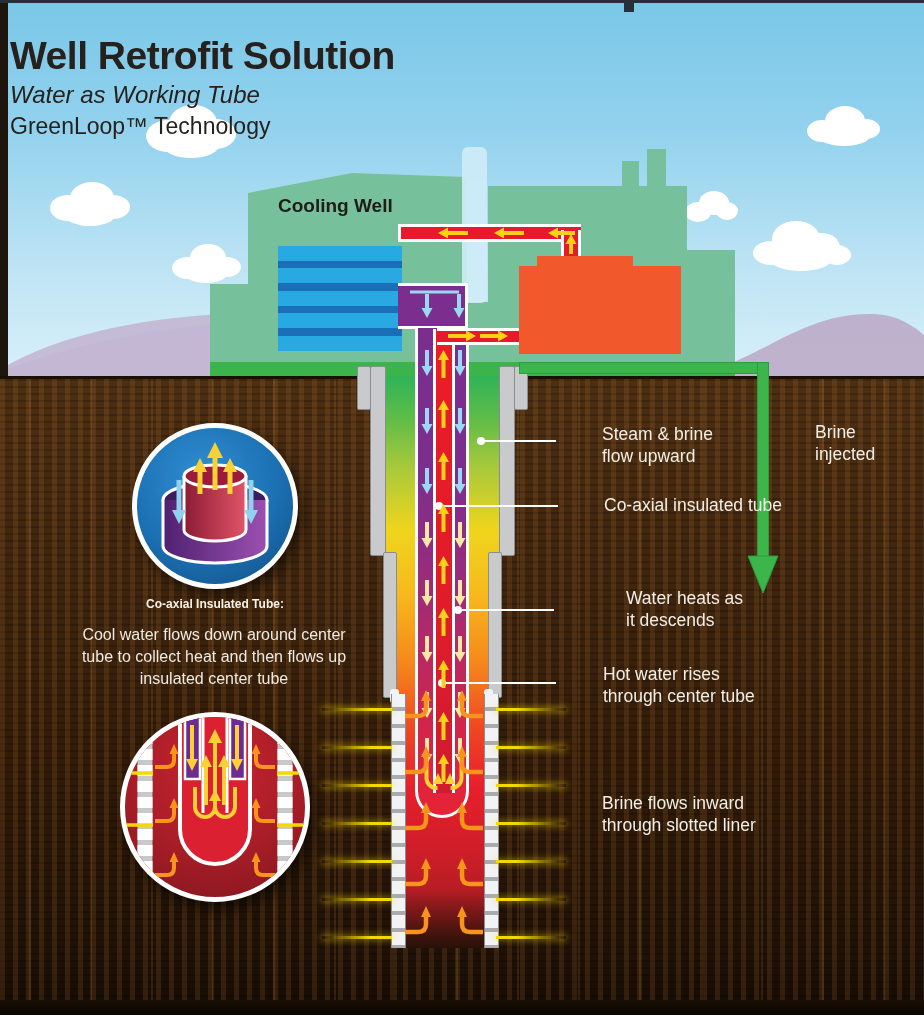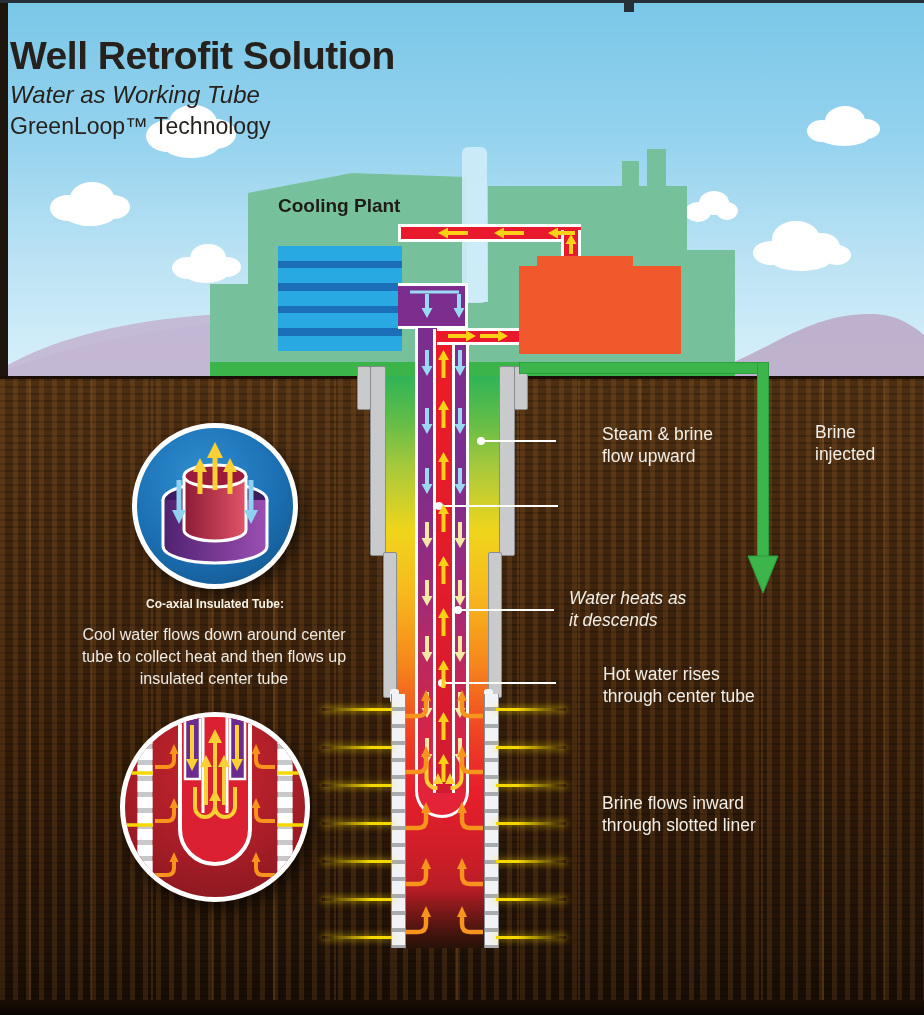--- a/index.html
+++ b/index.html
@@ -82,21 +82,21 @@
      box-shadow:5px 8px 14px rgba(0,0,0,0.5);}
   
   #title-wrap{left:0;top:34px;width:924px;text-align:left;color:#26211C;padding-left:10px;}
   #title-main{font-size:39px;font-weight:700;letter-spacing:-0.5px;}
   #title-sub{font-size:24px;font-style:italic;margin-top:3px;}
   #title-tech{font-size:23px;margin-top:4px;}
   #towerlabel{left:278px;top:195px;font-size:19px;font-weight:700;color:#1F1B17;}
   .lbl{font-size:17.5px;line-height:1.26;color:#F2EEE6;margin-left:37px;}
   #lbl-steam{left:565px;top:423px;width:118px;}
   #lbl-coax{left:567px;top:494px;width:210px;}
-  #lbl-water{left:532px;top:587px;width:122px;font-style:italic;}
+  #lbl-water{left:589px;top:587px;width:122px;}
   #lbl-hot{left:566px;top:663px;width:160px;}
   #lbl-brineflow{left:565px;top:792px;width:168px;}
   #lbl-brineinj{left:778px;top:421px;width:80px;}
   #inset-head{left:57px;top:597px;width:316px;text-align:center;
       font-size:12px;font-weight:700;color:#F7F2E4;}
   #inset-desc{left:79px;top:624px;width:270px;text-align:center;
       font-size:16px;line-height:1.38;color:#EFEAE0;}
 </style>
 </head>
 <body>
@@ -188,21 +188,21 @@
       <div class="abs glowR" style="left: 496px; top: 822px; width: 70px;"></div>
       <div class="abs glowL" style="left: 322px; top: 860px; width: 70px;"></div>
       <div class="abs glowR" style="left: 496px; top: 860px; width: 70px;"></div>
       <div class="abs glowL" style="left: 322px; top: 898px; width: 70px;"></div>
       <div class="abs glowR" style="left: 496px; top: 898px; width: 70px;"></div>
       <div class="abs glowL" style="left: 322px; top: 936px; width: 70px;"></div>
       <div class="abs glowR" style="left: 496px; top: 936px; width: 70px;"></div>
     </div>
 
   <div class="abs" id="tower"></div>
-  <div class="abs" id="towerlabel">Cooling Plant</div>
+  <div class="abs" id="towerlabel">Cooling Well</div>
   <div class="abs" id="purpleblock"></div>
   <div class="abs" id="outertube"></div>
   <div class="abs" id="centertube"></div>
   <div class="abs redpipe" id="redtop-h"></div>
   <div class="abs redpipe" id="redtop-v"></div>
   <div class="abs redpipe" id="redtop-patch"></div>
   <div class="abs redpipe" id="redmid-h"></div>
   <div class="abs redpipe" id="redmid-patch"></div>
   <div class="abs" id="plant"></div>
   <div class="abs" id="plantstep"></div>
@@ -419,18 +419,19 @@
     </svg>
   </div>
 
   <div class="abs" id="title-wrap">
     <div id="title-main">Well Retrofit Solution</div>
     <div id="title-sub">Water as Working Tube</div>
     <div id="title-tech">GreenLoop™ Technology</div>
   </div>
 
   <div class="abs lbl" id="lbl-steam">Steam &amp; brine flow upward</div>
+  <div class="abs lbl" id="lbl-coax">Co-axial insulated tube</div>
   <div class="abs lbl" id="lbl-water">Water heats as it descends</div>
   <div class="abs lbl" id="lbl-hot">Hot water rises through center tube</div>
   <div class="abs lbl" id="lbl-brineflow">Brine flows inward through slotted liner</div>
   <div class="abs lbl" id="lbl-brineinj">Brine injected</div>
 
 </div>
 
 </body></html>

